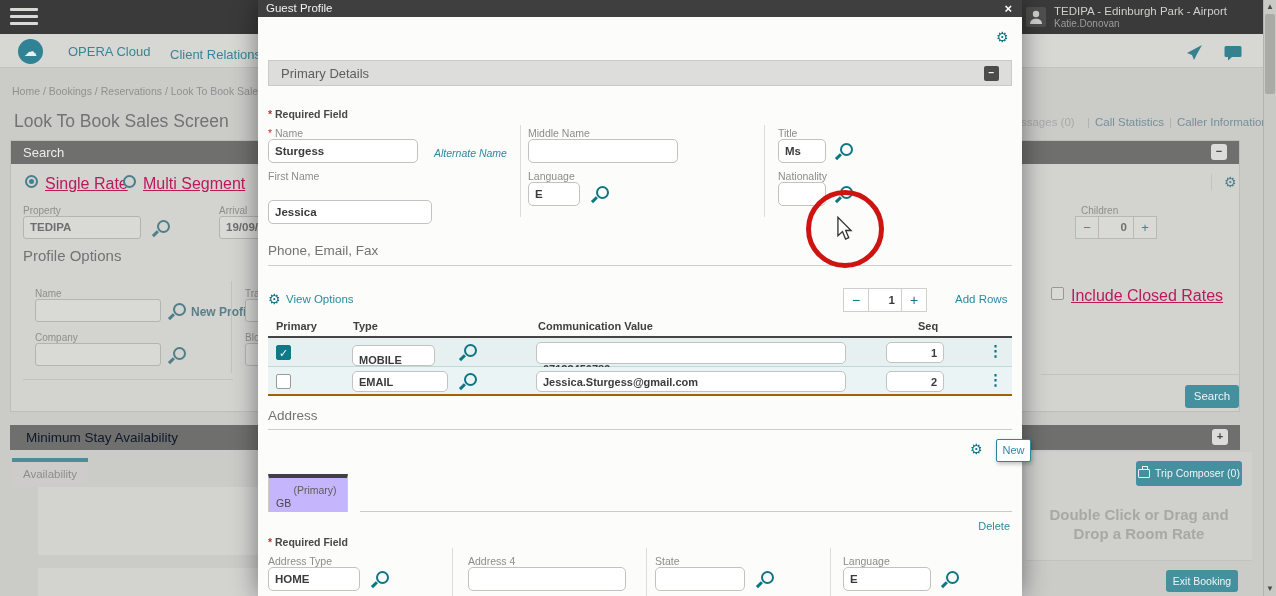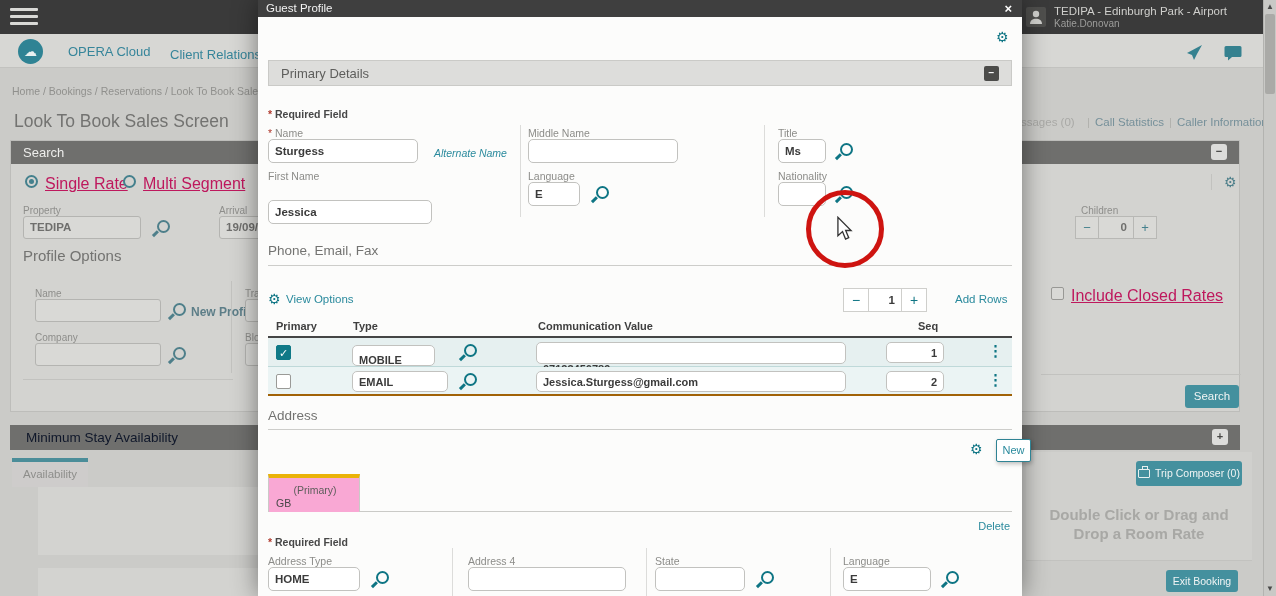--- a/index.html
+++ b/index.html
@@ -84,21 +84,21 @@
   .mhr { height:1px; background:#cdcdca; }
   .mvline { width:1px; background:#dcdcda; }
   .mstep { border:1px solid #cfcfcc; background:#fff; height:24px; text-align:center; font-size:14px; color:#0e7584; line-height:22px; cursor:pointer; }
   .mstepval { border-top:1px solid #cfcfcc; border-bottom:1px solid #cfcfcc; background:#fff; height:24px; font-size:11.5px; font-weight:bold; color:#3b3b3b; text-align:right; padding:5px 6px 0 0; }
   .th { font-size:11px; font-weight:bold; color:#3f3f3f; }
   .trow { left:10px; width:744px; height:29px; }
   .mcb { width:15px; height:15px; border:1px solid #9a9a97; border-radius:2px; background:#fff; cursor:pointer; text-align:center; line-height:14px; font-size:11px; color:#fff; }
   .mcb.checked { background:#0f7987; border-color:#0f7987; }
   .kebab { font-size:15px; font-weight:bold; color:#0e7584; cursor:pointer; }
   .newbtn { left:996px; top:439px; width:35px; height:23px; background:#fff; border:1px solid #2f8394; border-radius:2px; color:#2a8a9d; font-size:11px; text-align:center; line-height:21px; z-index:25; cursor:pointer; box-shadow:1px 2px 4px rgba(0,0,0,.25); }
-  .addrtab { left:10px; top:474px; width:92px; height:38px; background:#f9a8d4; border-top:4px solid #eab308; border-left:1px solid #cacac7; border-right:1px solid #cacac7; }
+  .addrtab { left:10px; top:474px; width:80px; height:38px; background:#c4b5fd; border-top:4px solid #404040; border-left:1px solid #cacac7; border-right:1px solid #cacac7; }
 
   
   .redcircle { left:806px; top:190px; width:78px; height:78px; border:5px solid #ce1410; border-radius:50%; z-index:40; pointer-events:none; }
   .cursor { left:836px; top:216px; z-index:45; pointer-events:none; }
 </style>
 </head>
 <body>
 
 <div class="abs topbar">
   <div class="abs burger">

